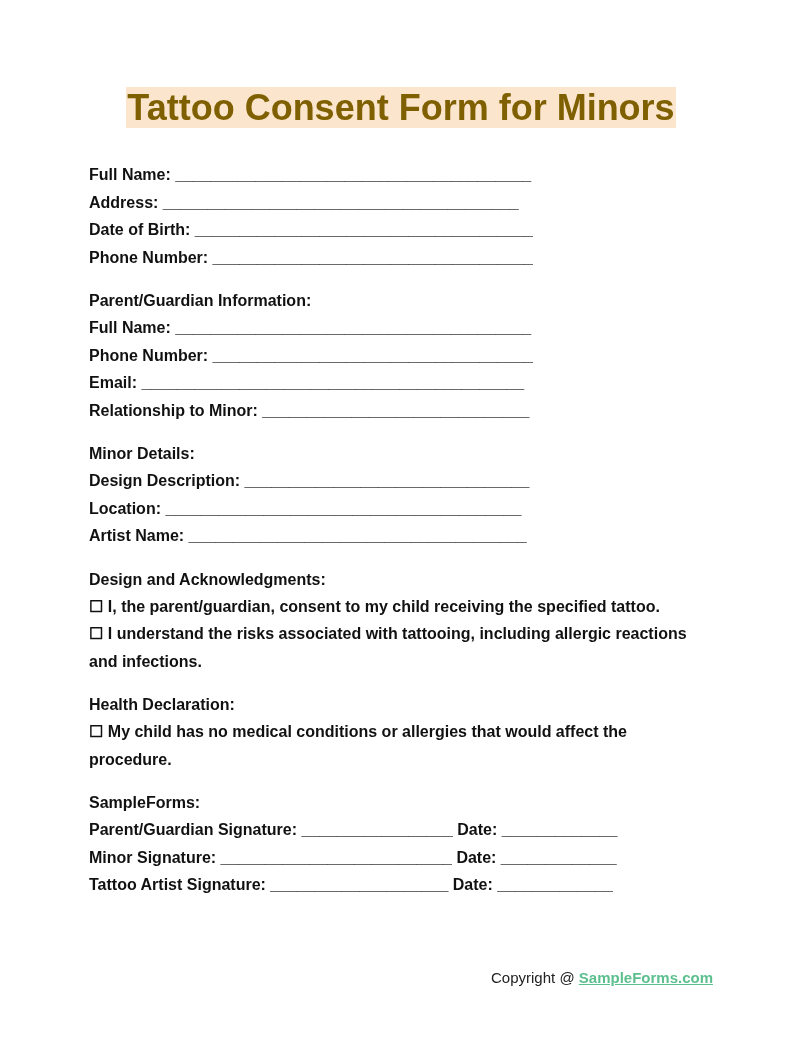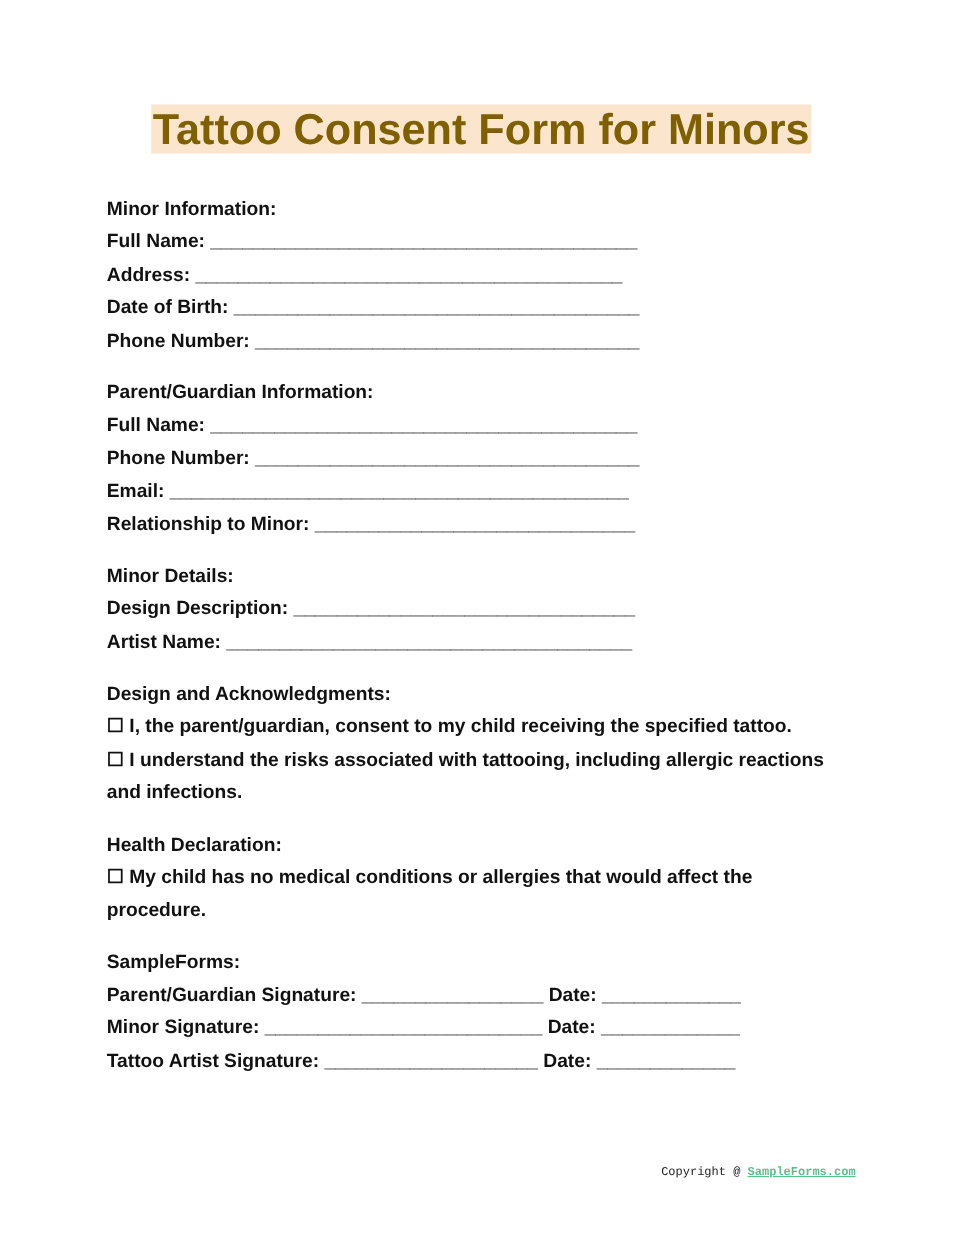--- a/index.html
+++ b/index.html
@@ -60,42 +60,41 @@
       letter-spacing: 0;
     }
     .sig-line {
       line-height: 27.5px;
       white-space: nowrap;
     }
     .footer {
       position: absolute;
       top: 967px;
       right: 92px;
-      font-family: Liberation Mono, monospace;
-      font-size: 10px;
+      font-family: Liberation Sans, sans-serif;
+      font-size: 15px;
       color: #222222;
       line-height: 22px;
     }
     .footer-link {
       color: #5cbf8e;
       font-weight: bold;
       text-decoration: underline;
     }
   </style>
 </head>
 <body>
 
 <div class="title-wrap">
   <span class="title">Tattoo Consent Form for Minors</span>
 </div>
 
 <div class="content">
 
   <div class="section">
-    <div class="section-heading">Minor Information:</div>
     <div class="line">
       <span>Full Name:</span>
       <span class="blank">________________________________________</span>
     </div>
     <div class="line">
       <span>Address:</span>
       <span class="blank">________________________________________</span>
     </div>
     <div class="line">
       <span>Date of Birth:</span>
@@ -125,20 +124,24 @@
       <span>Relationship to Minor:</span>
       <span class="blank">______________________________</span>
     </div>
   </div>
 
   <div class="section">
     <div class="section-heading">Minor Details:</div>
     <div class="line">
       <span>Design Description:</span>
       <span class="blank">________________________________</span>
+    </div>
+    <div class="line">
+      <span>Location:</span>
+      <span class="blank">________________________________________</span>
     </div>
     <div class="line">
       <span>Artist Name:</span>
       <span class="blank">______________________________________</span>
     </div>
   </div>
 
   <div class="section">
     <div class="section-heading">Design and Acknowledgments:</div>
     <div class="para">

